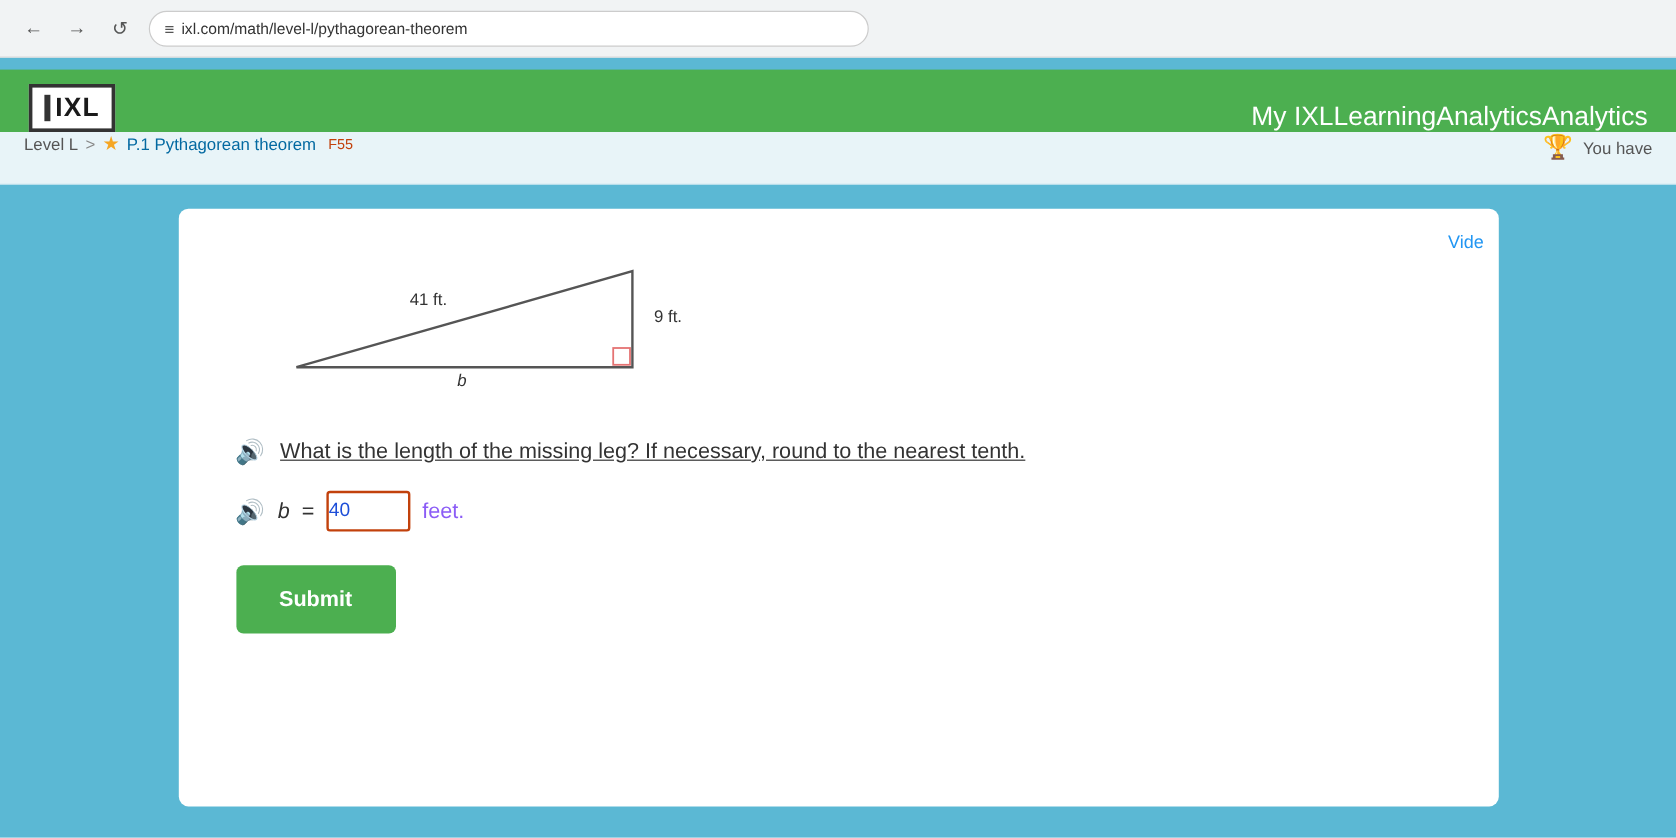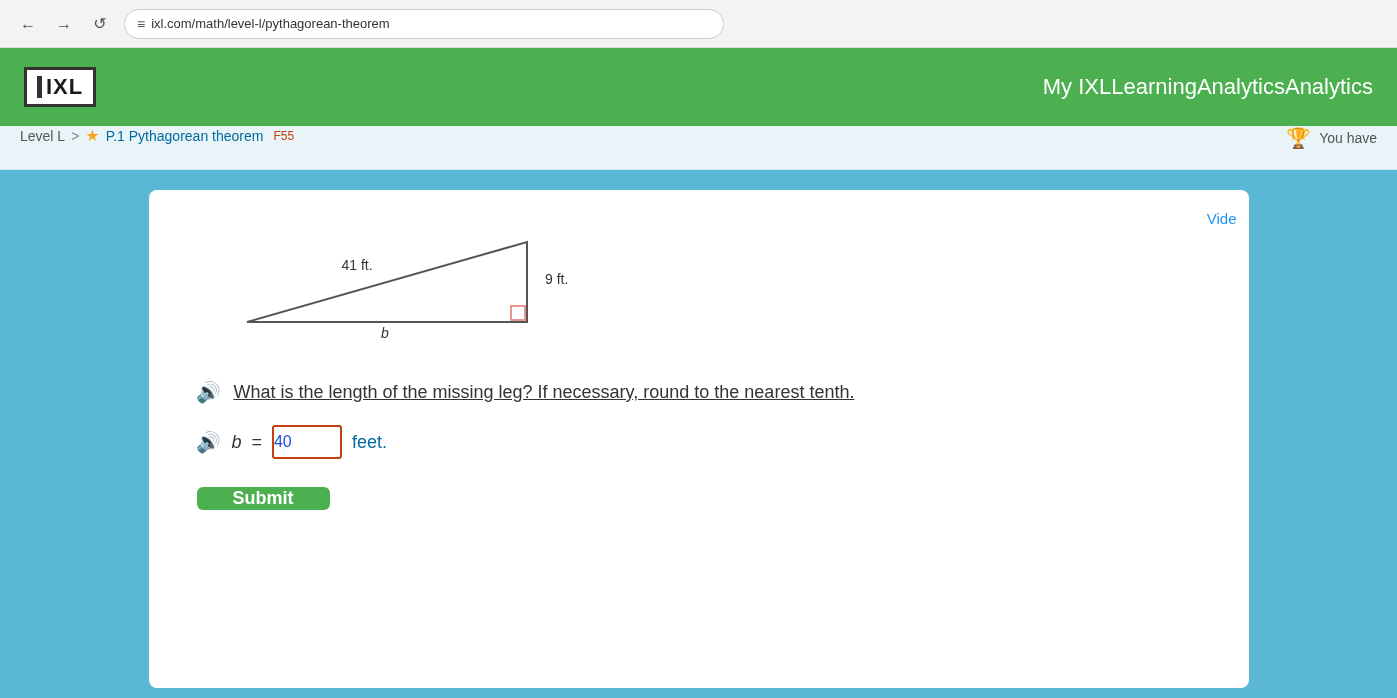--- a/index.html
+++ b/index.html
@@ -32,25 +32,26 @@
       align-items: center;
       padding: 0 12px;
       font-size: 13px;
       color: #333;
     }
     .address-icon { color: #555; margin-right: 6px; font-size: 14px; }
 
     
     .ixl-nav {
       background: #4caf50;
-      height: 78px;
-      display: flex;
-      align-items: center;
+      height: 52px;
+      display: flex;
+      align-items: flex-end;
       padding: 0 24px;
       gap: 60px;
+      margin-top: 10px;
     }
     .ixl-logo {
       background: white;
       border: 3px solid #333;
       padding: 4px 10px;
       font-size: 22px;
       font-weight: 900;
       color: #1a1a1a;
       letter-spacing: 1px;
       display: flex;
@@ -179,30 +180,30 @@
       height: 34px;
       border: 2px solid #c2410c;
       border-radius: 3px;
       font-size: 16px;
       padding: 0 0;
       color: #1d4ed8;
       outline: none;
     }
     .answer-unit {
       font-size: 18px;
-      color: #0369a1;
+      color: #8b5cf6;
     }
 
     
     .submit-btn {
       background: #4caf50;
       color: white;
       border: none;
       border-radius: 6px;
-      padding: 1px 36px;
+      padding: 18px 36px;
       font-size: 18px;
       font-weight: 600;
       cursor: pointer;
     }
   </style>
 </head>
 <body>
 
 <div class="browser-bar">
   <button class="nav-btn">←</button>

